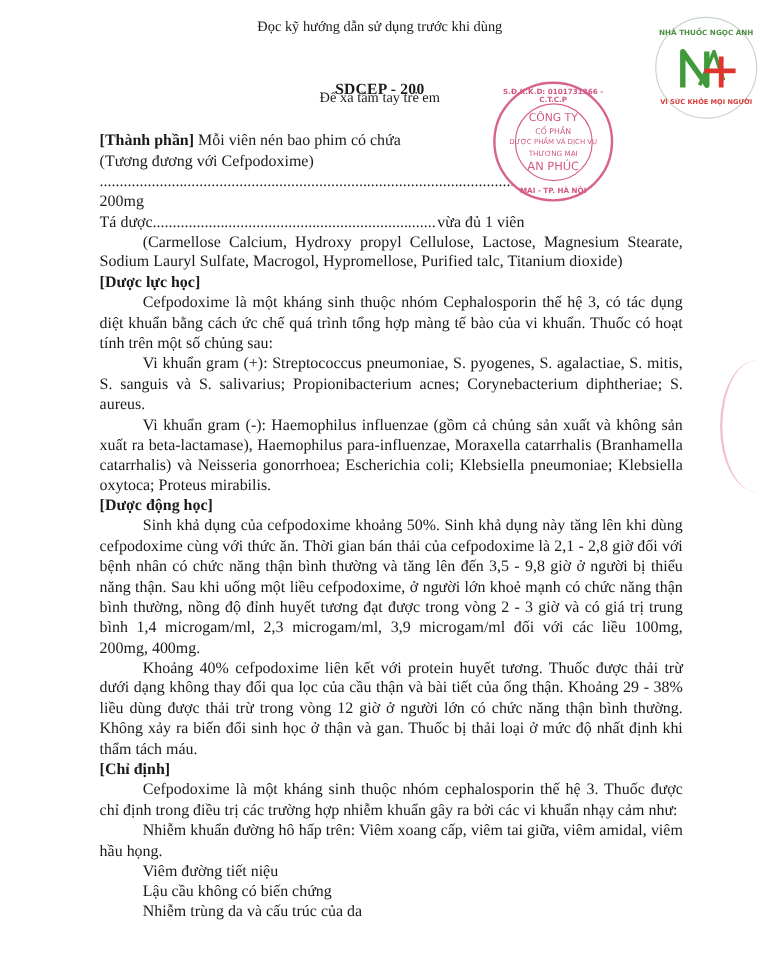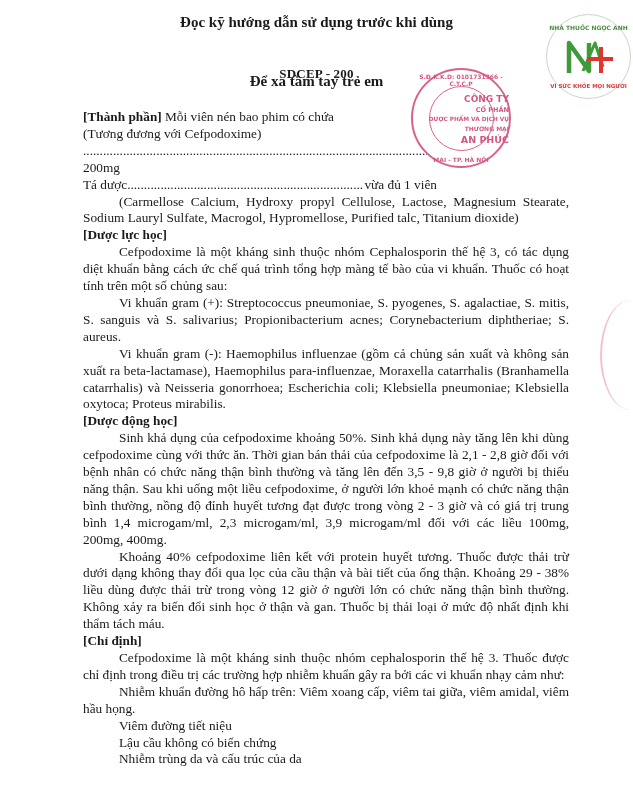--- a/index.html
+++ b/index.html
@@ -4,21 +4,21 @@
 <style>
   html, body { margin: 0; padding: 0; background: #ffffff; }
   body {
     width: 633px; height: 800px; position: relative; overflow: hidden;
     font-family: "Liberation Serif", "DejaVu Serif", serif;
     color: #1a1a1a;
   }
   .page { position: absolute; left: 0; top: 0; width: 633px; height: 800px; }
   .notice {
     position: absolute; left: 0; width: 633px; text-align: center;
-    font-weight: bold; font-size: 15px; line-height: 16px;
+    font-weight: normal; font-size: 12px; line-height: 16px;
   }
   .notice.l1 { top: 14px; }
   .notice.l2 { top: 29px; margin-top: 44px; }
   .title {
     position: absolute; top: 66px; left: 0; width: 633px; text-align: center;
     font-weight: bold; font-size: 13px; letter-spacing: 0.2px;
   }
   .body {
     position: absolute; left: 83px; top: 109px; width: 486px;
     font-size: 13.3px; line-height: 16.9px;
@@ -35,22 +35,22 @@
   .stamp {
     position: absolute; left: 411px; top: 68px; width: 100px; height: 100px;
     border-radius: 50%; border: 2.5px solid #d2477a; box-sizing: border-box;
     color: #c83a6e; opacity: 0.85;
   }
   .stamp .inner {
     position: absolute; left: 16px; top: 16px; width: 63px; height: 63px;
     border-radius: 50%; border: 1.2px solid #d2477a;
   }
   .stamp .txt {
-    position: absolute; left: 0; width: 100%; text-align: right;
-    font-family: "DejaVu Sans", sans-serif; font-weight: bold;
+    position: absolute; left: 0; width: 100%; text-align: center;
+    font-family: "DejaVu Sans", sans-serif; font-weight: normal;
   }
   .stamp .t1 { top: 24px; font-size: 9px; }
   .stamp .t2 { top: 36px; font-size: 6.5px; }
   .stamp .t3 { top: 46px; font-size: 5.8px; }
   .stamp .t4 { top: 55px; font-size: 6px; }
   .stamp .t5 { top: 64px; font-size: 9.5px; }
   .stamp .ring {
     position: absolute; top: 3px; left: 0; width: 100%; text-align: center;
     font-size: 6px; font-family: "DejaVu Sans", sans-serif; font-weight: bold;
   }

